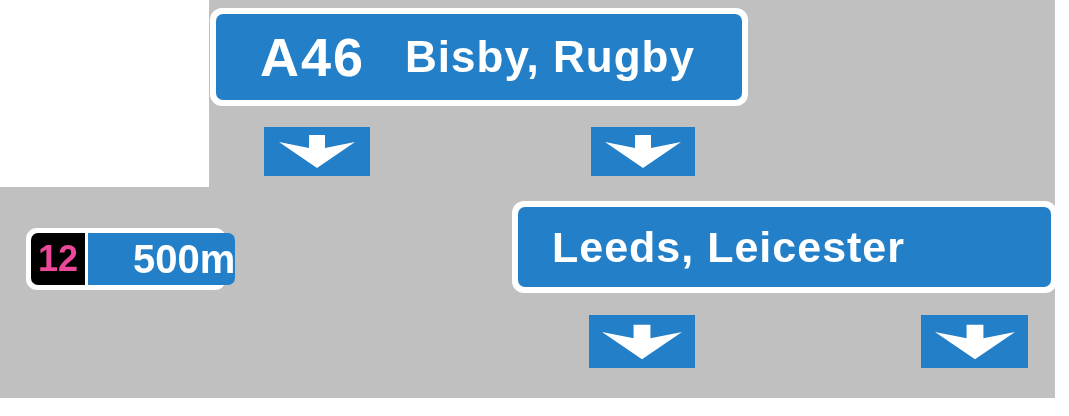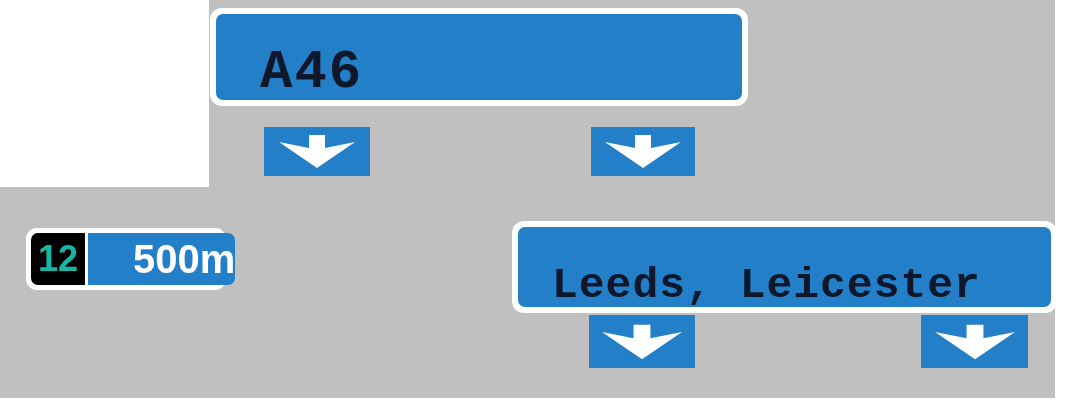--- a/index.html
+++ b/index.html
@@ -44,24 +44,23 @@
     box-sizing: border-box;
     padding: 6px;
   }
   .sign-inner {
     width: 100%;
     height: 100%;
     background: #2380c8;
     border-radius: 7px;
     box-sizing: border-box;
     display: flex;
-    align-items: flex-end;
-    color: #0f172a;
+    align-items: center;
+    color: #ffffff;
     white-space: nowrap;
-    font-family: Liberation Mono, monospace;
   }
 
   
   #sign-a46 {
     left: 210px;
     top: 8px;
     width: 538px;
     height: 98px;
   }
   #sign-a46 .sign-inner {
@@ -80,21 +79,20 @@
     line-height: 1;
     margin-left: 40px;
   }
 
   
   #sign-m1 {
     left: 512px;
     top: 201px;
     width: 545px;
     height: 92px;
-    margin-top: 20px;
   }
   #sign-m1 .sign-inner {
     padding-left: 34px;
     padding-right: 22px;
     justify-content: space-between;
   }
   #sign-m1 .destinations {
     margin-left: 0;
     font-size: 43px;
   }
@@ -113,21 +111,21 @@
     background: #ffffff;
     border-radius: 11px;
     box-sizing: border-box;
     padding: 5px;
     display: flex;
     align-items: stretch;
   }
   #junction-box {
     background: #000000;
     border-radius: 7px 0 0 7px;
-    color: #14b8a6;
+    color: #ec4899;
     display: flex;
     align-items: center;
     justify-content: center;
     padding: 0 7px;
     font-size: 36px;
     font-weight: bold;
     line-height: 1;
     letter-spacing: 0px;
   }
   #distance-box {
@@ -166,20 +164,21 @@
 <body>
 
 <div id="canvas">
 
   <div class="board" id="board-upper"></div>
   <div class="board" id="board-lower"></div>
 
   <div class="sign" id="sign-a46">
     <div class="sign-inner">
       <span class="route-badge">A46</span>
+      <span class="destinations">Bisby, Rugby</span>
     </div>
   </div>
 
   <div class="lane-arrow" id="arrow-1">
     <svg width="76" height="33" viewBox="0 0 76 33">
       <polygon points="30,0 46,0 46,13 76,7 38,33 0,7 30,13" fill="#ffffff"></polygon>
     </svg>
   </div>
 
   <div class="lane-arrow" id="arrow-2">

